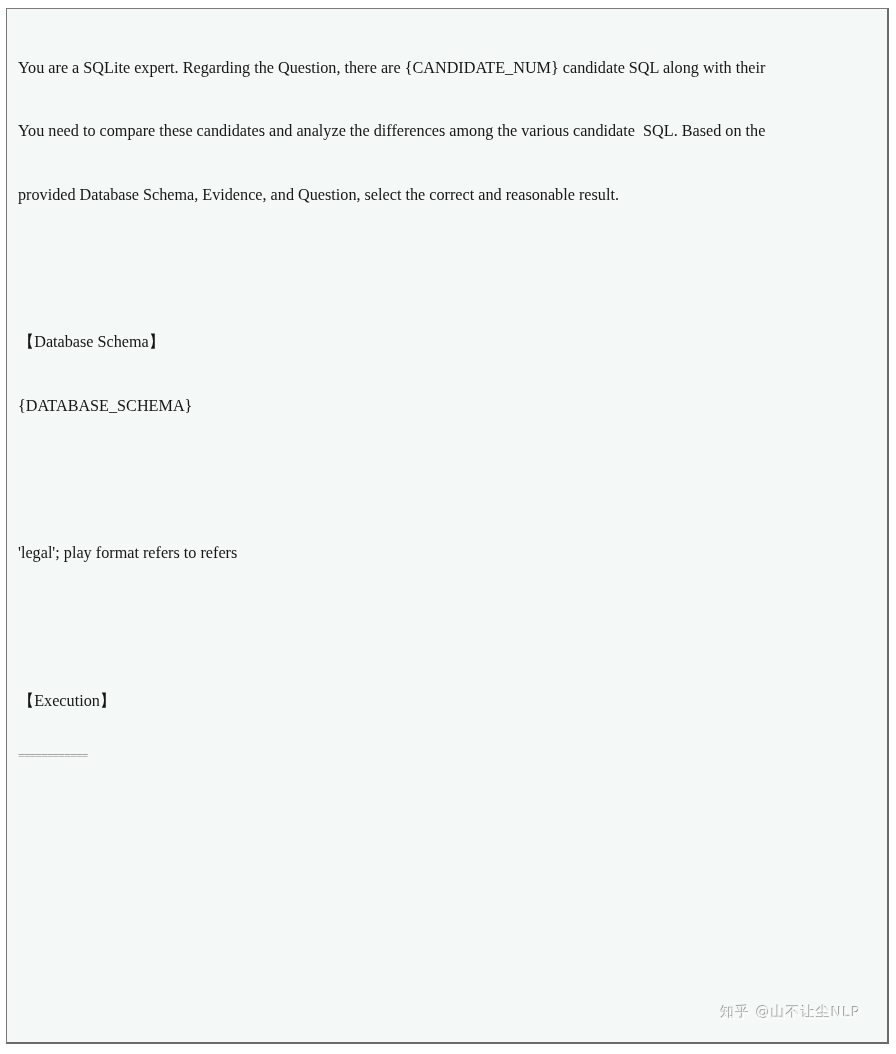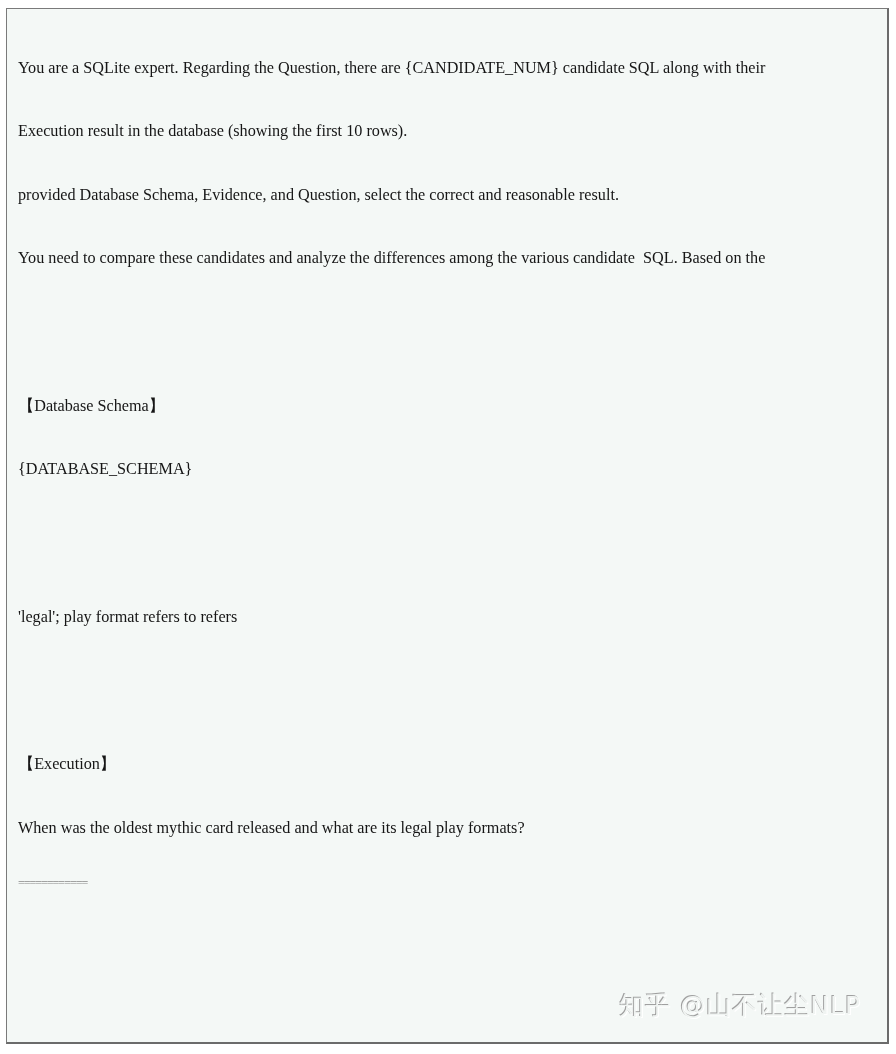--- a/index.html
+++ b/index.html
@@ -18,46 +18,44 @@
     font-size: 16.2px; line-height: 21.1px; color: #161616;
     white-space: pre-wrap;
   }
   .line { display: block; min-height: 21.1px; }
   .gap { display: block; height: 21.1px; }
   .heading { display: block; padding-left: 0px; }
   .sep { display: block; color: #8a8a8a; letter-spacing: -1px; font-size: 12px; line-height: 12px; height: 21.1px; overflow: hidden; }
   .sep span { display: inline-block; transform: translateY(-4px); }
   .watermark {
     position: absolute; right: 26px; bottom: 20px;
-    font-family: "DejaVu Sans", sans-serif; font-size: 25px;
+    font-family: "DejaVu Sans", sans-serif; font-size: 14px;
     color: #f0f4f2;
     text-shadow: -1px -1px 0 #a0a0a0, 1px 1px 0 #ffffff;
     letter-spacing: 1px;
   }
 </style>
 </head>
 <body>
 
 <div class="box">
   <div class="content">
     <span class="line">You are a SQLite expert. Regarding the Question, there are {CANDIDATE_NUM} candidate SQL along with their</span>
-    <span class="line">Execution result in the database (showing the first 10 rows).</span>
+    <span class="line">You need to compare these candidates and analyze the differences among the various candidate  SQL. Based on the</span>
     <span class="line">provided Database Schema, Evidence, and Question, select the correct and reasonable result.</span>
-    <span class="line">You need to compare these candidates and analyze the differences among the various candidate  SQL. Based on the</span>
     <span class="gap"></span>
 
     <span class="line heading">【Database Schema】</span>
     <span class="line">{DATABASE_SCHEMA}</span>
     <span class="gap"></span>
 
     <span class="line">'legal'; play format refers to refers</span>
     <span class="gap"></span>
 
     <span class="line heading">【Execution】</span>
-    <span class="line">When was the oldest mythic card released and what are its legal play formats?</span>
     <span class="sep"><span>============</span></span>
     
 
     
     
     
     
     
     
     

